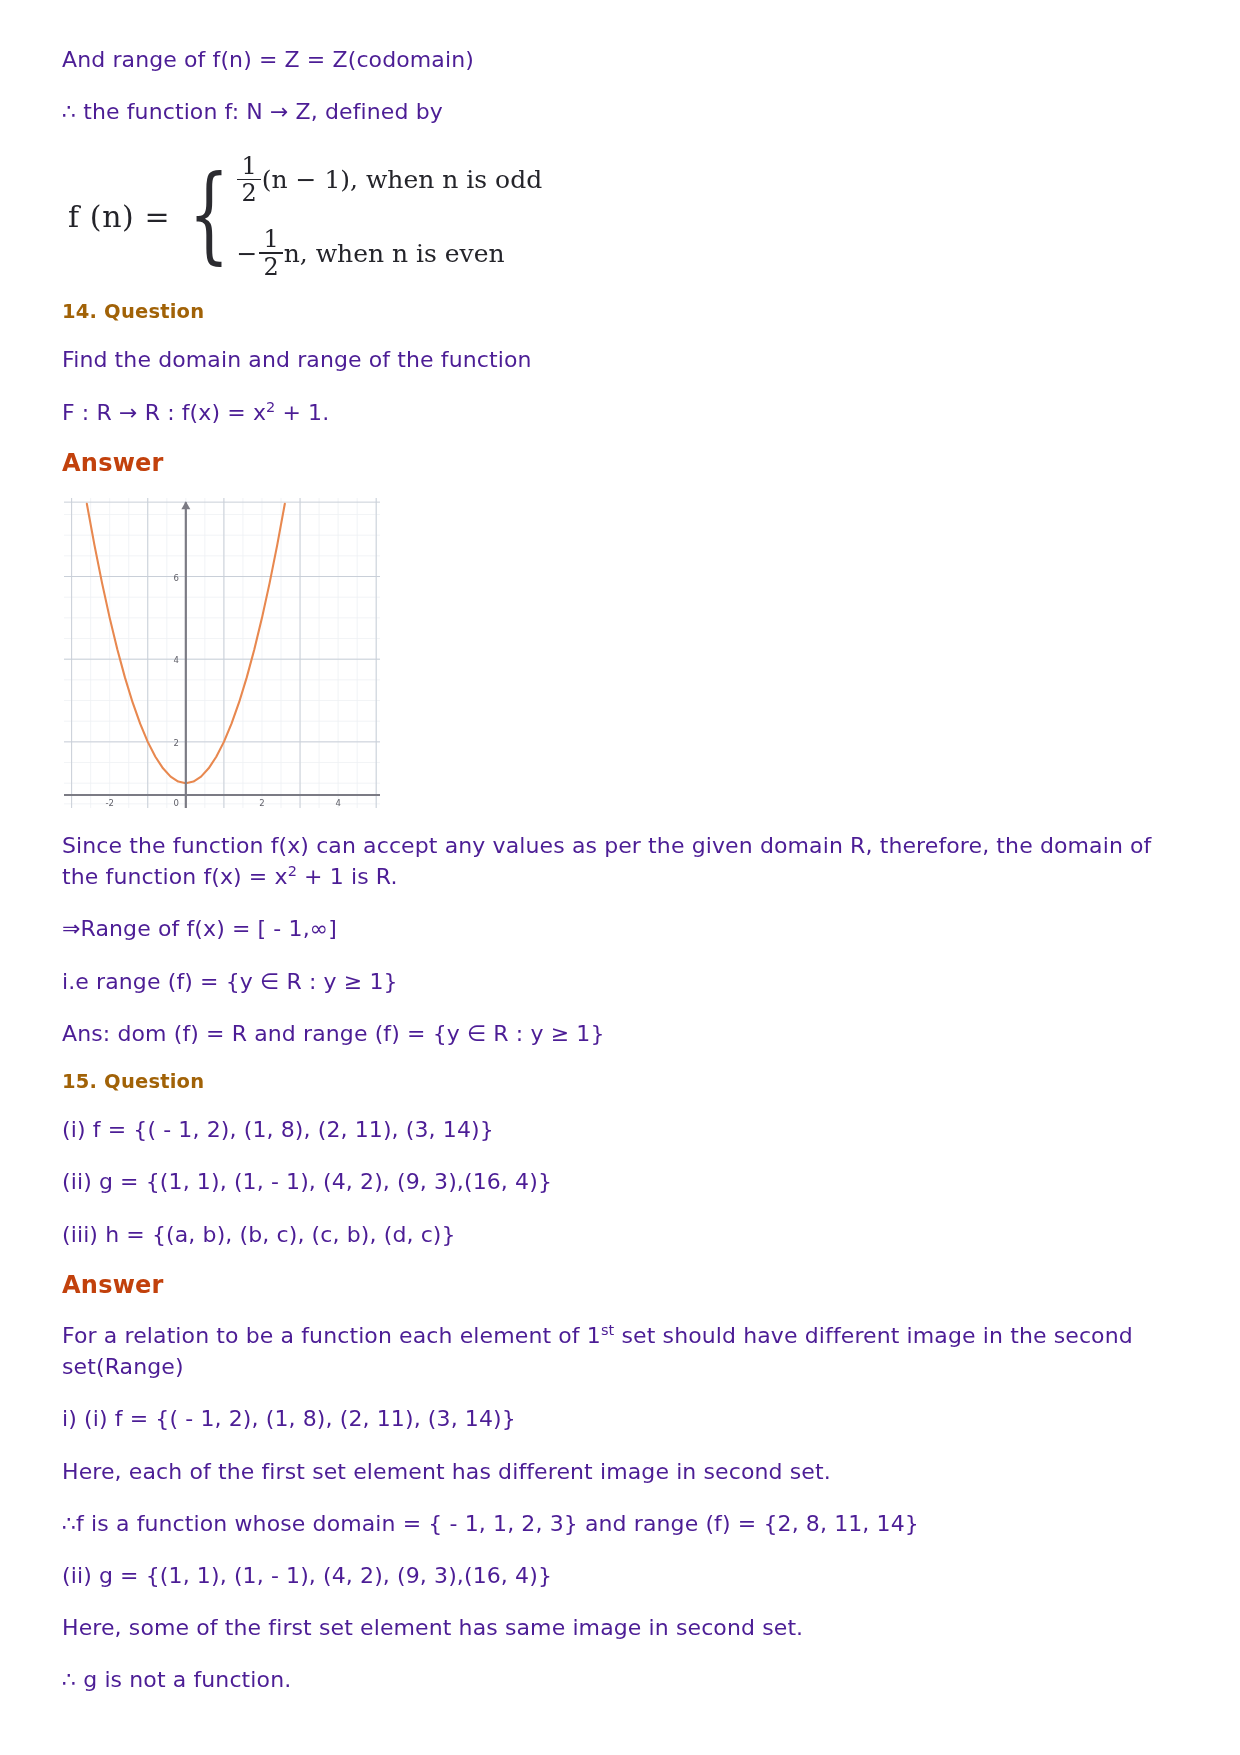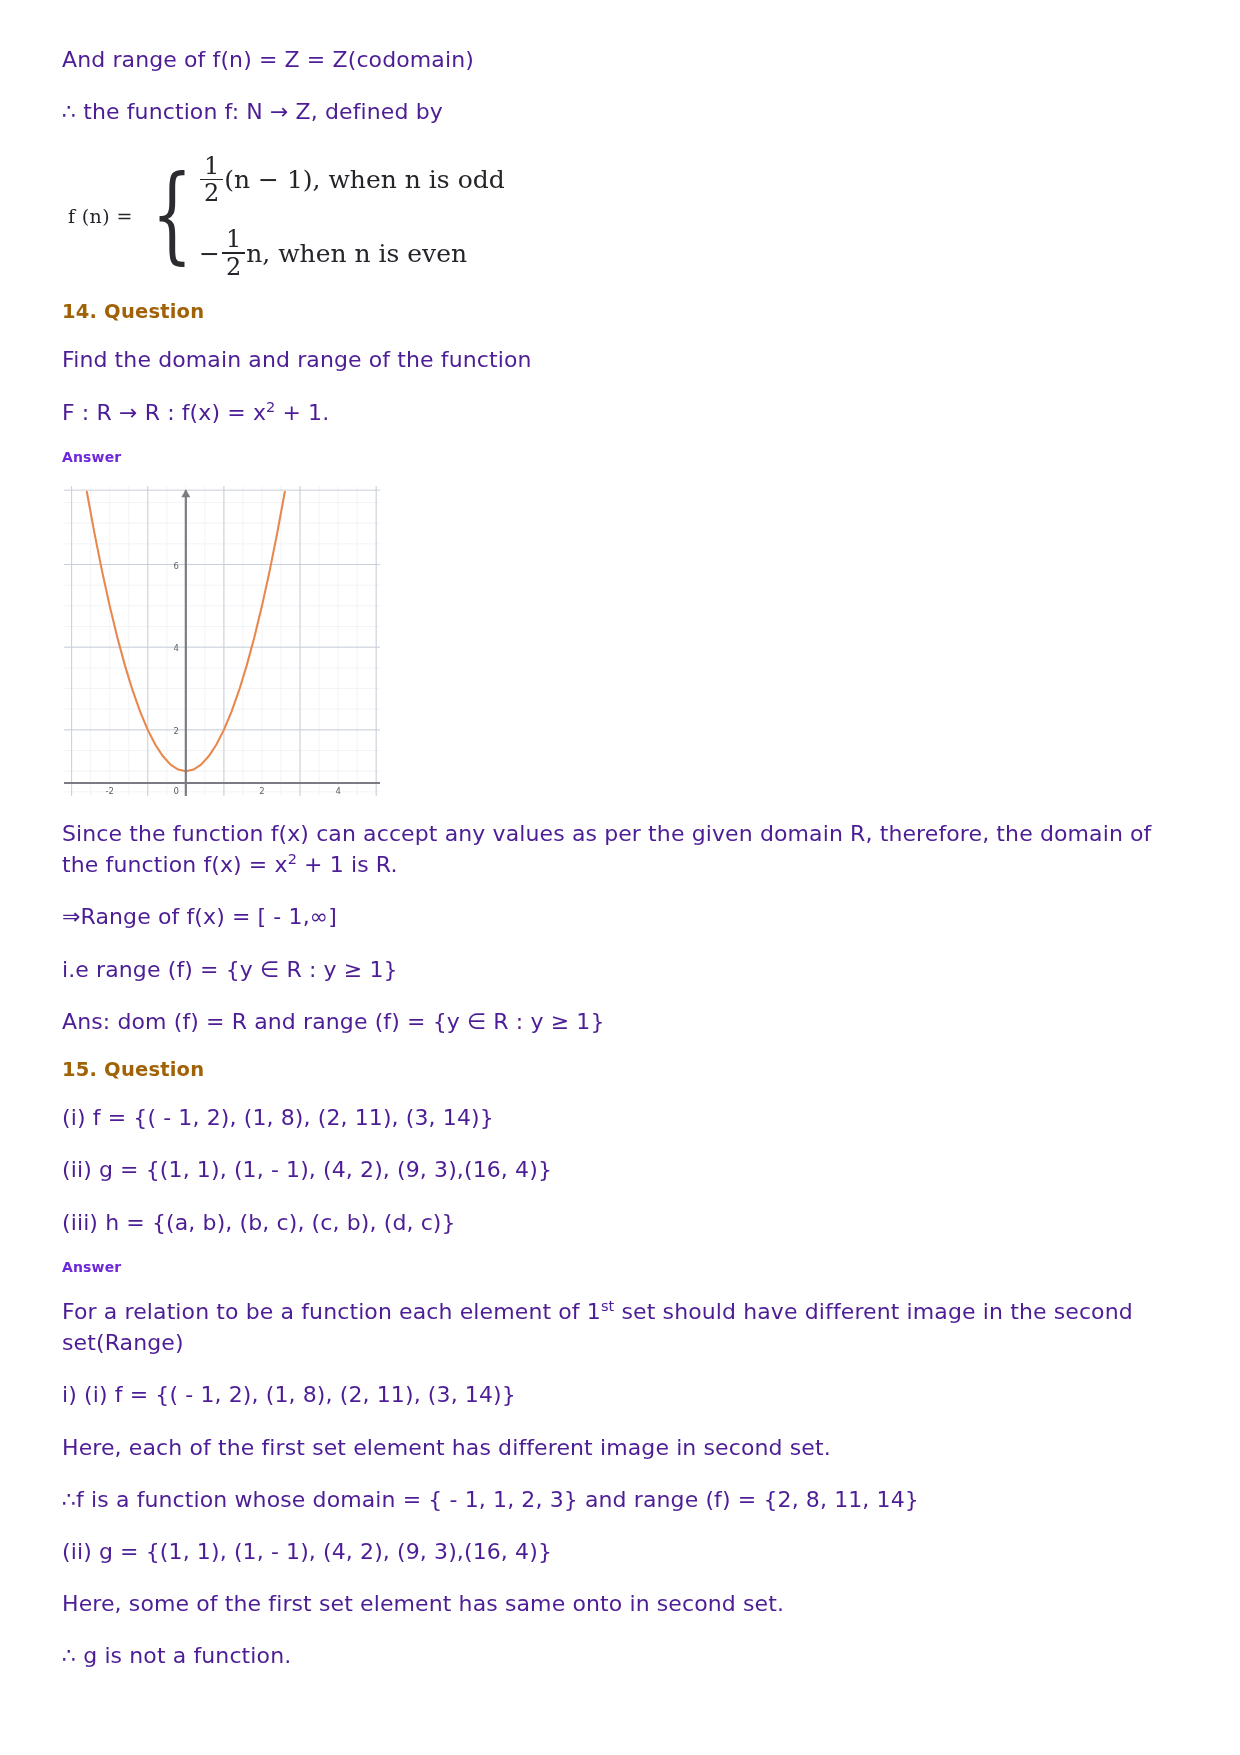--- a/index.html
+++ b/index.html
@@ -28,44 +28,44 @@
     letter-spacing: 0.005em;
   }
   h3.qhead {
     font-size: 19.5px;
     font-weight: bold;
     margin: 0 0 21px 0;
     color: #a16207;
     letter-spacing: 0.01em;
   }
   h3.answerhead {
-    font-size: 14px;
+    font-size: 24px;
     font-weight: bold;
     margin: 0 0 21px 0;
-    color: #6d28d9;
+    color: #c2410c;
     letter-spacing: 0.01em;
   }
   sup { font-size: 0.66em; vertical-align: super; line-height: 0; }
 
   
   .formula-block {
     margin: 10px 0 16px 0;
     padding-left: 6px;
     height: 136px;
     position: relative;
     font-family: "DejaVu Serif", serif;
     color: #24242a;
   }
   .formula-inner {
     display: flex;
     align-items: center;
     height: 136px;
   }
   .fn-lhs {
-    font-size: 19px;
+    font-size: 30px;
     font-family: "DejaVu Serif", serif;
     letter-spacing: 0.02em;
     padding-right: 4px;
     white-space: nowrap;
   }
   .brace {
     font-size: 104px;
     font-family: "DejaVu Serif", serif;
     line-height: 0.82;
     font-weight: 300;
@@ -226,17 +226,17 @@
   <p class="line">(iii) h = {(a, b), (b, c), (c, b), (d, c)}</p>
 
   <h3 class="answerhead">Answer</h3>
   <p class="line">
     <span>For a relation to be a function each element of 1</span><sup>st</sup><span> set should have different image in the second set(Range)</span>
   </p>
   <p class="line">i) (i) f = {( - 1, 2), (1, 8), (2, 11), (3, 14)}</p>
   <p class="line">Here, each of the first set element has different image in second set.</p>
   <p class="line">∴f is a function whose domain = { - 1, 1, 2, 3} and range (f) = {2, 8, 11, 14}</p>
   <p class="line">(ii) g = {(1, 1), (1, - 1), (4, 2), (9, 3),(16, 4)}</p>
-  <p class="line">Here, some of the first set element has same onto in second set.</p>
+  <p class="line">Here, some of the first set element has same image in second set.</p>
   <p class="line">∴ g is not a function.</p>
 
   <div class="footer-space"></div>
 </div>
 
 </body></html>

